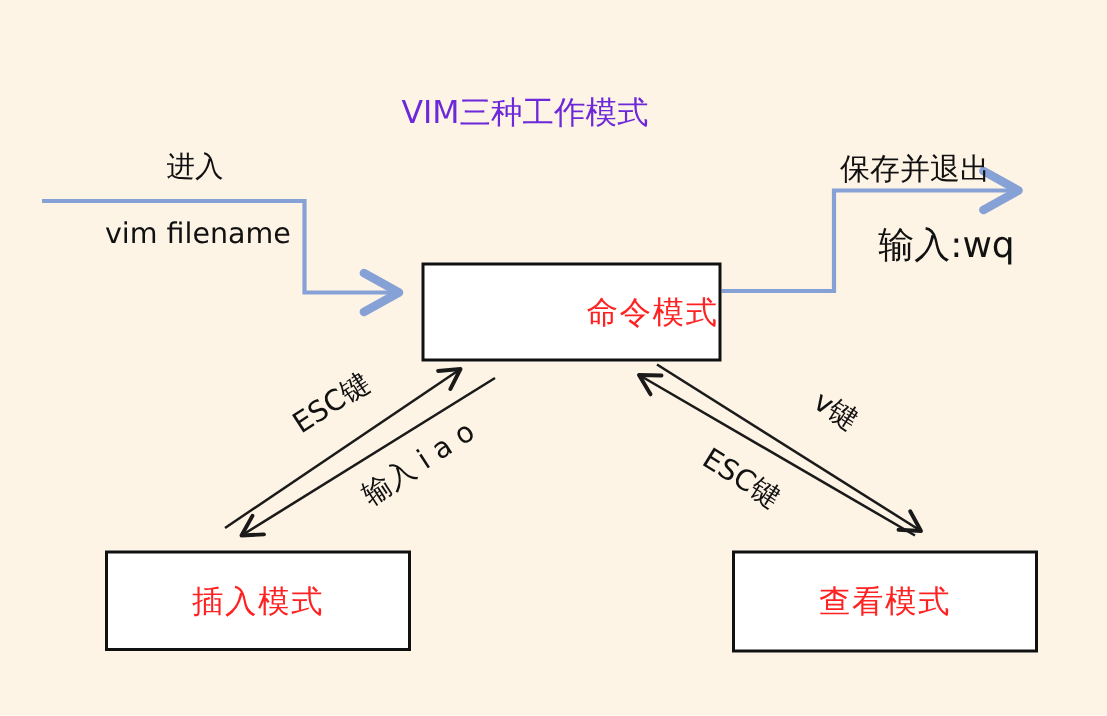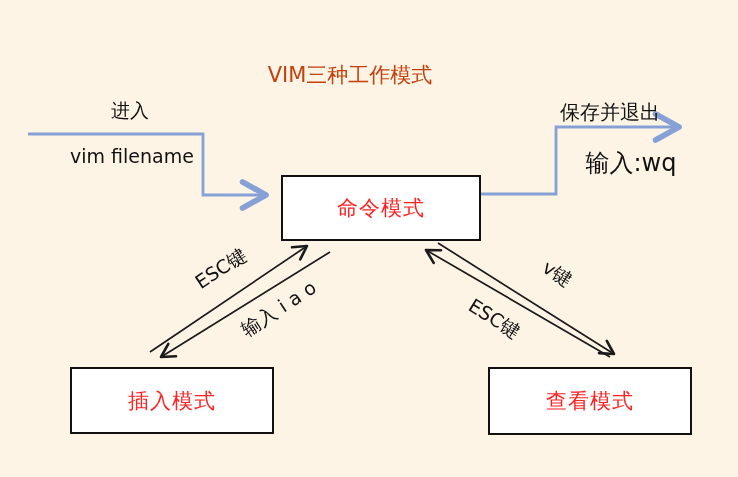--- a/index.html
+++ b/index.html
@@ -17,34 +17,34 @@
     background: #FEF4E6;
   }
   .title {
     position: absolute;
     left: 0;
     top: 61px;
     width: 700px;
     text-align: center;
     font-size: 21px;
     font-weight: 500;
-    color: #c2410c;
+    color: #6d28d9;
   }
   .mode-box {
     position: absolute;
     background: #ffffff;
     border: 2px solid #111;
     display: flex;
     align-items: center;
     justify-content: center;
     font-size: 21px;
     color: #FF2222;
     letter-spacing: 1px;
   }
-  .box-command { left: 281px; top: 175px; width: 196px; height: 62px; }
+  .box-command { left: 281px; top: 175px; width: 196px; height: 62px; justify-content: flex-end; }
   .box-insert  { left: 70px;  top: 367px; width: 200px; height: 63px; }
   .box-view    { left: 488px; top: 367px; width: 200px; height: 64px; font-family: Liberation Mono, monospace; }
   .label {
     position: absolute;
     color: #111;
     font-size: 19px;
     white-space: nowrap;
   }
   .lbl-enter      { left: 90px;  top: 98px;  width: 80px;  text-align: center; }
   .lbl-vim        { left: 70px;  top: 145px; }

